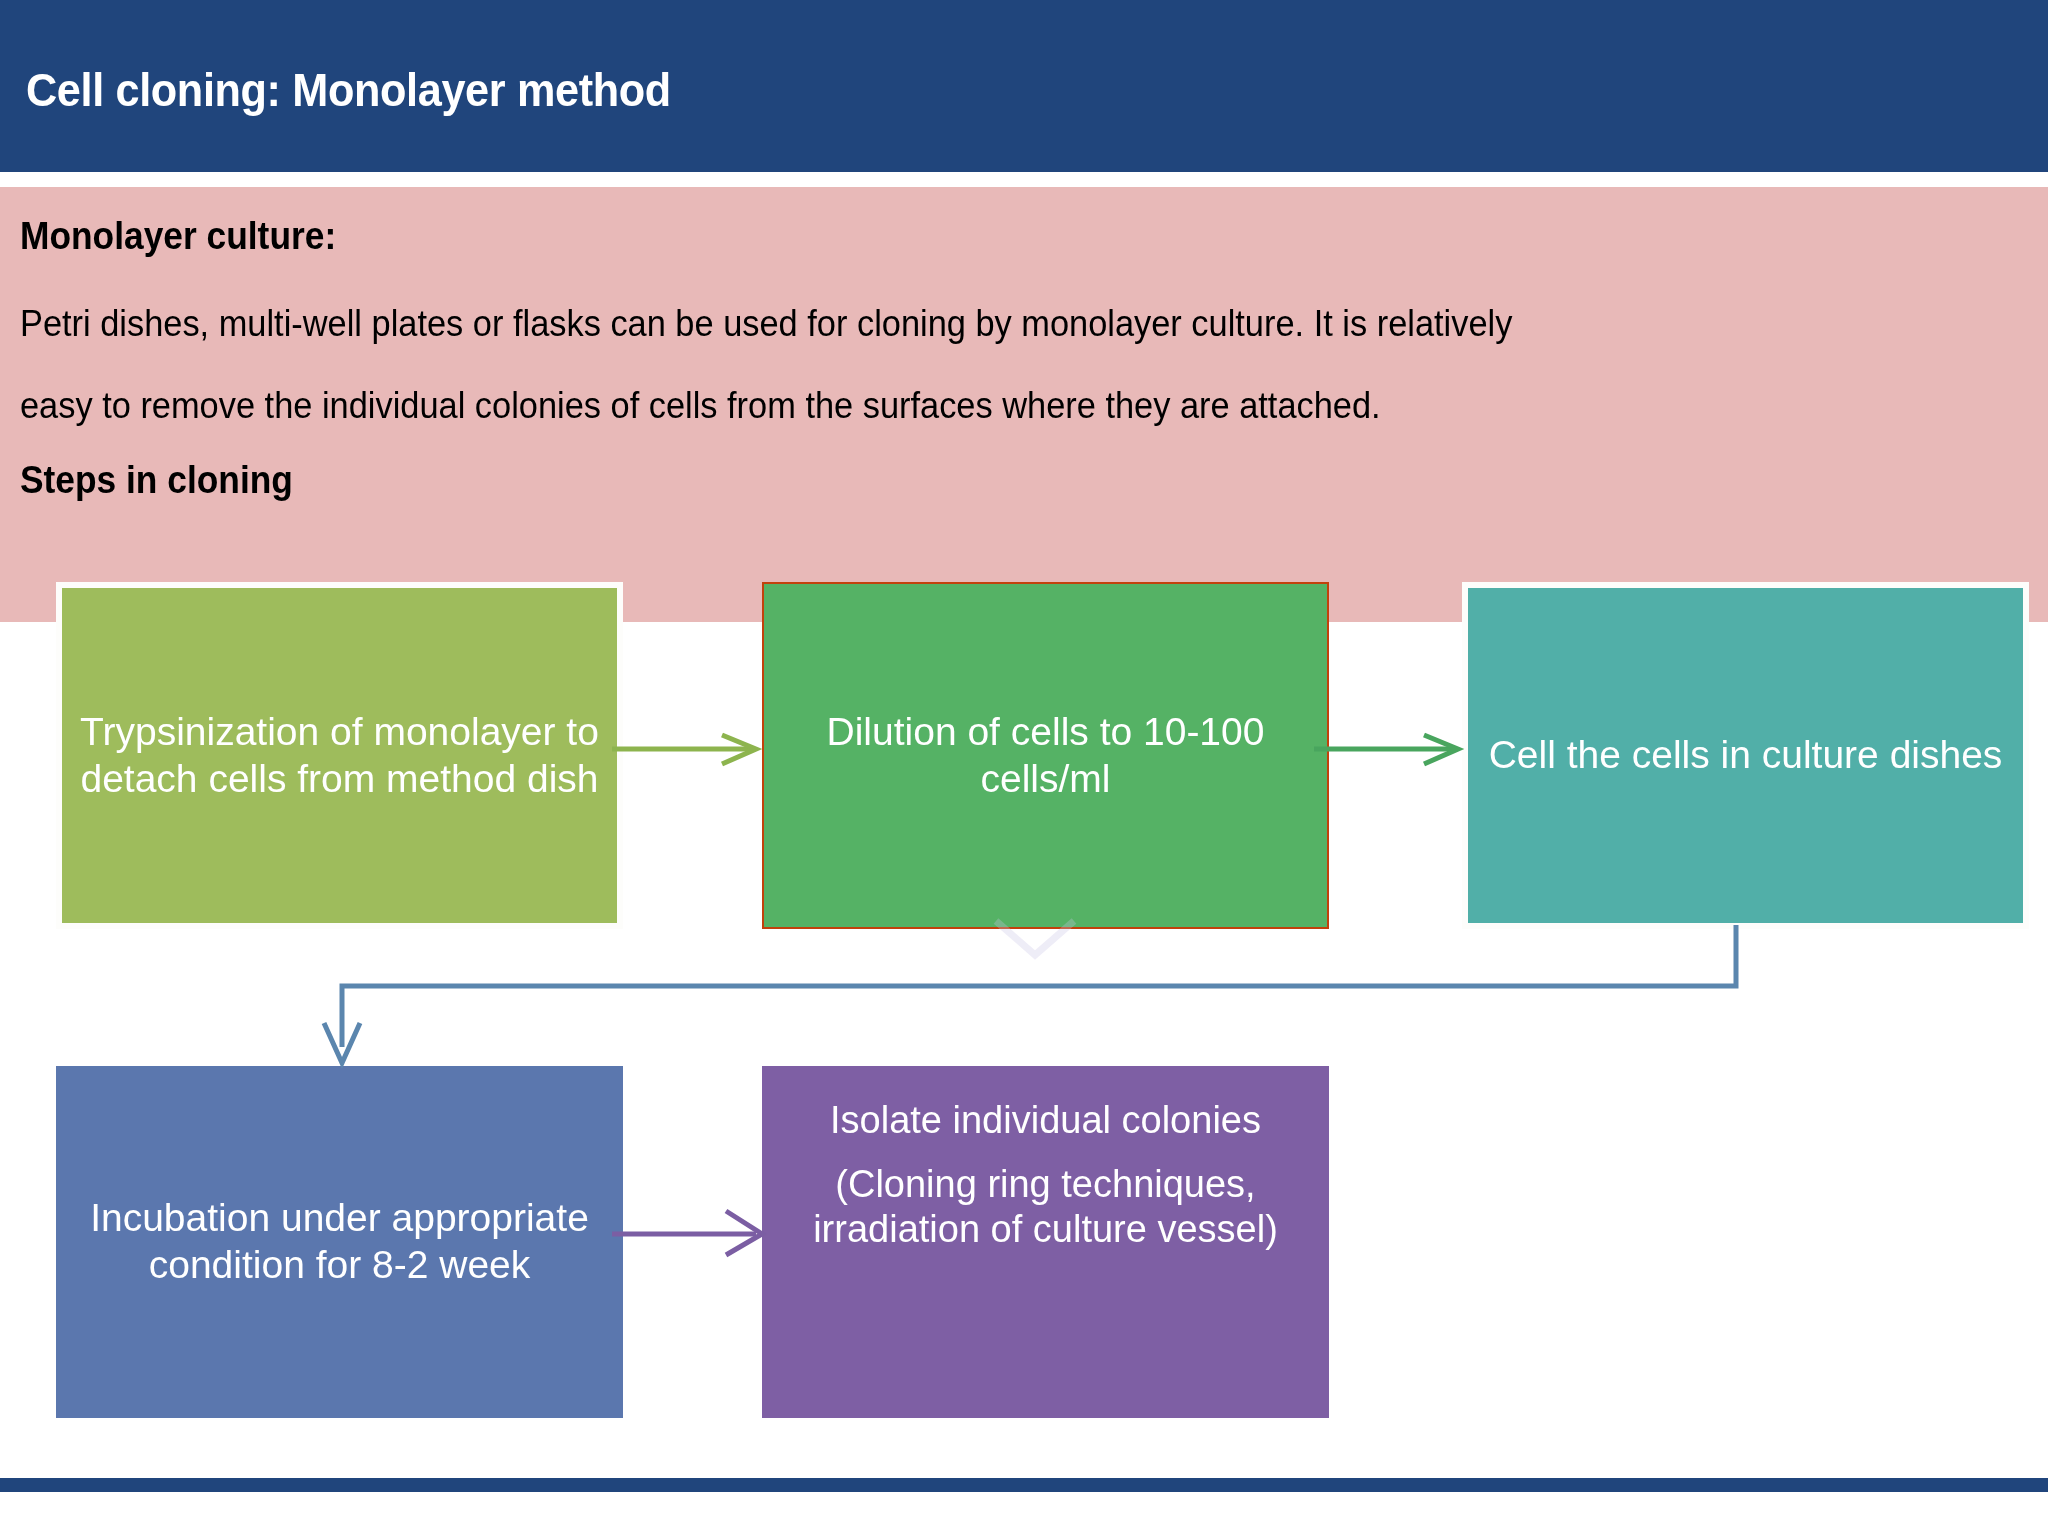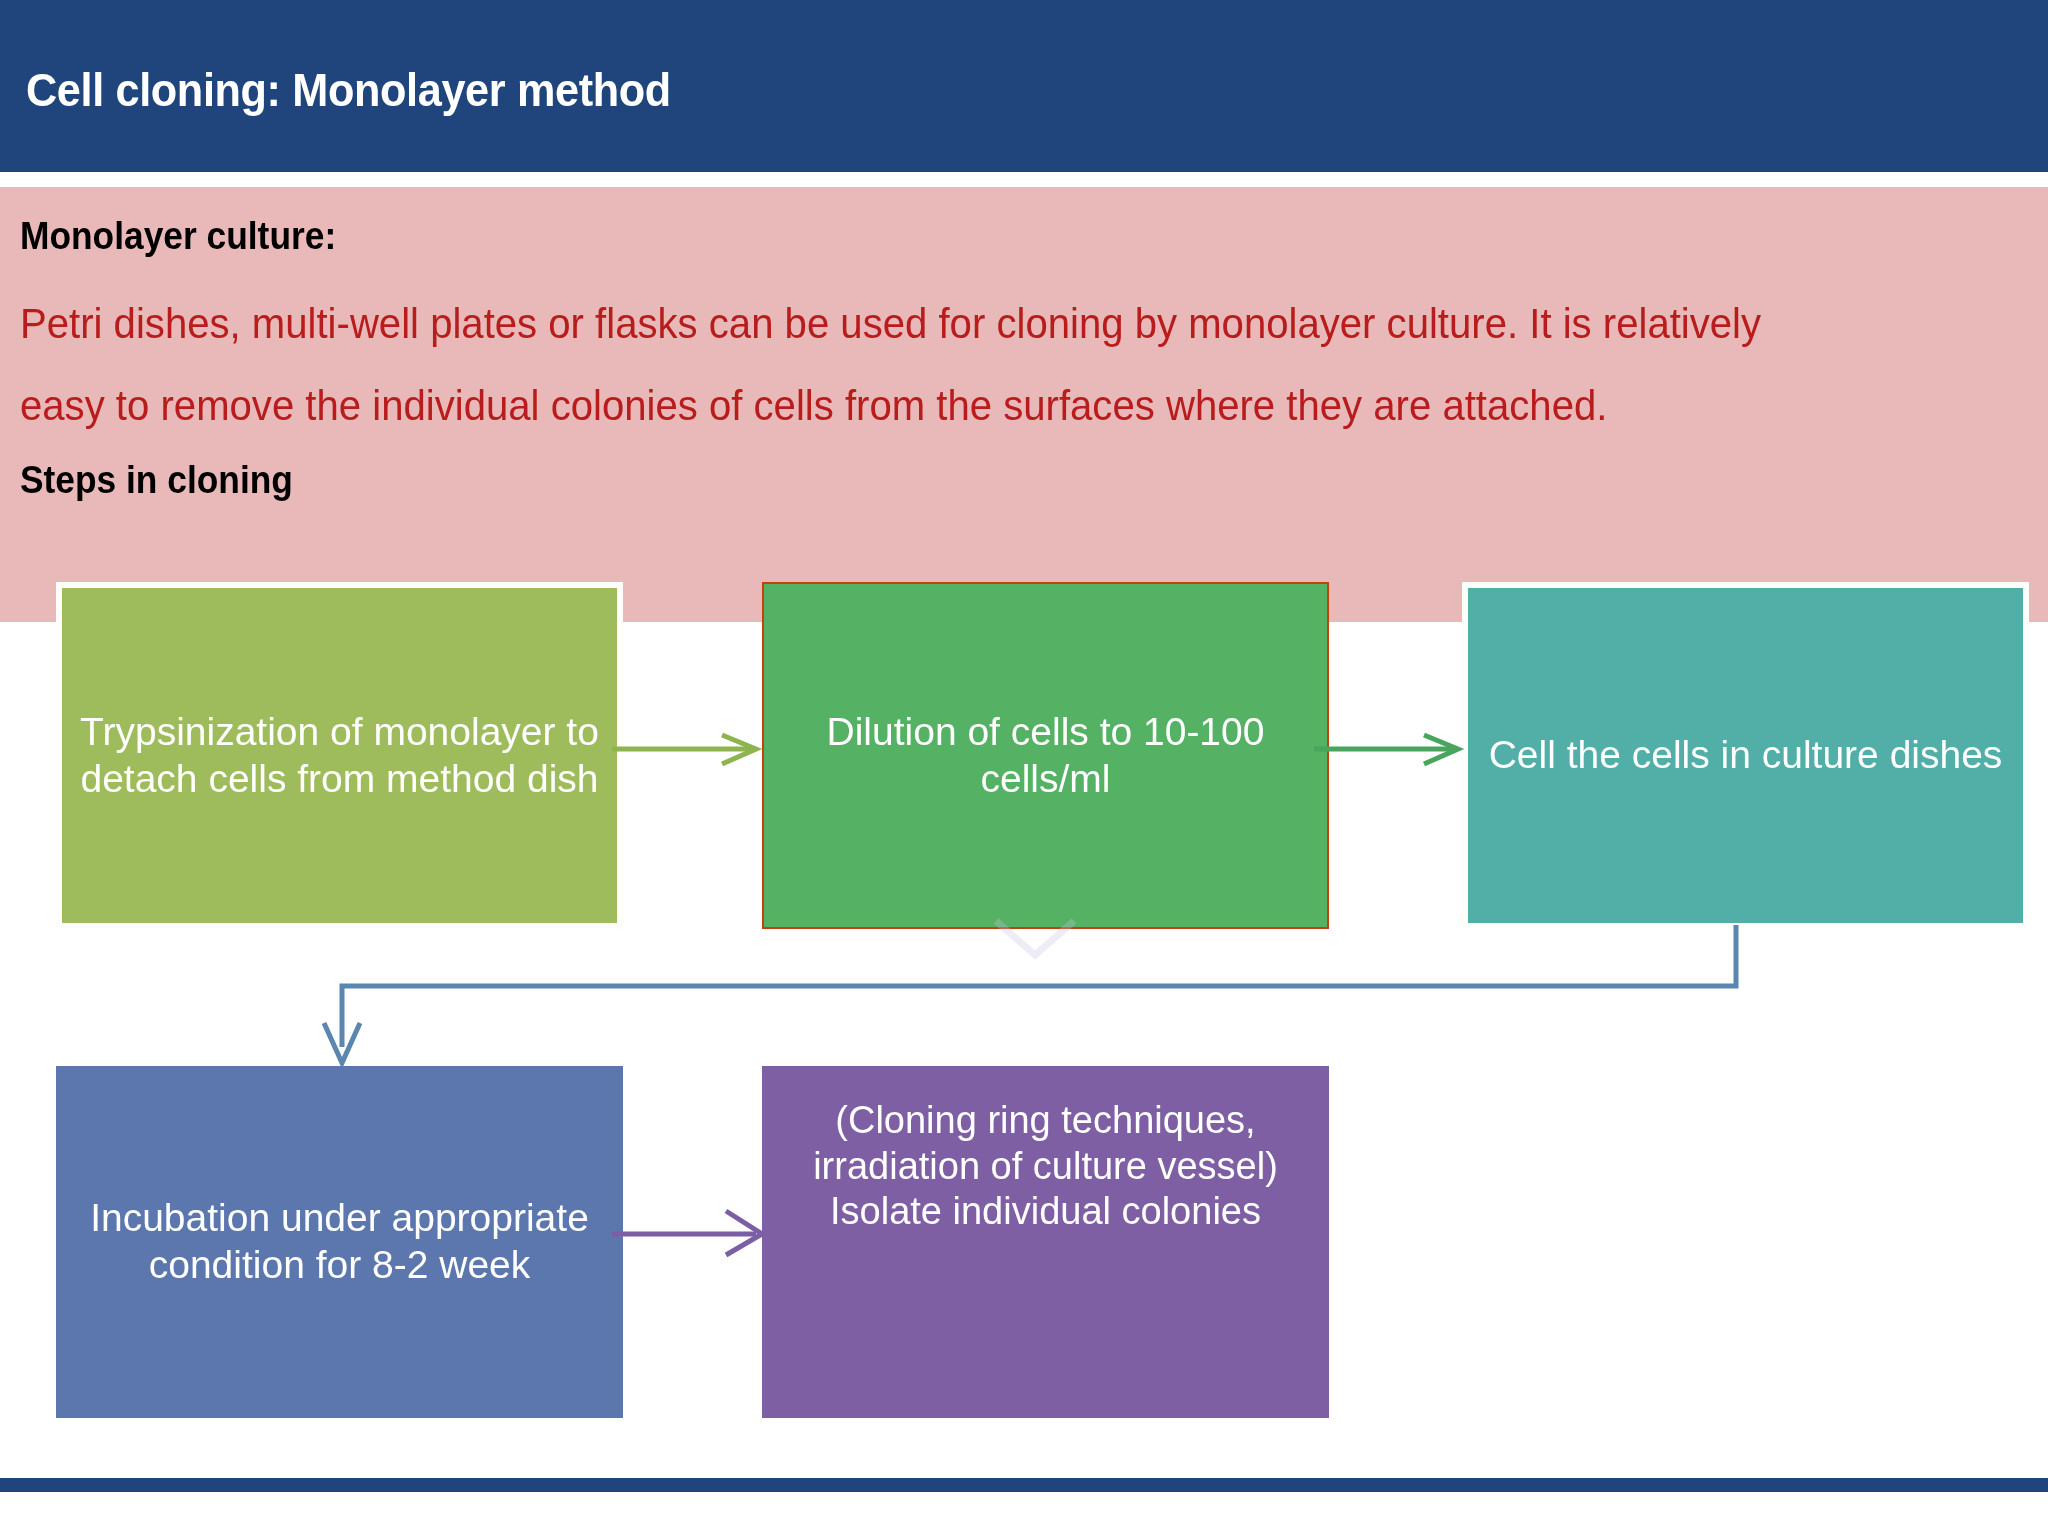--- a/index.html
+++ b/index.html
@@ -62,23 +62,23 @@
     transform: scaleX(0.93);
     transform-origin: left center;
     white-space: nowrap;
   }
 
   #paragraph-intro {
     position: absolute;
     left: 20px;
     top: 96px;
     width: 2016px;
-    font-size: 42px;
+    font-size: 36px;
     line-height: 82px;
-    color: #b91c1c;
+    color: #000000;
     text-align: justify;
     text-justify: inter-word;
   }
   #paragraph-intro .ln {
     display: block;
     transform: scaleX(0.955);
     transform-origin: left center;
   }
 
   #subhead-steps {
@@ -214,22 +214,22 @@
 
   <div class="flow-box" id="box-seed">
     <span class="box-text">Cell the cells in culture dishes</span>
   </div>
 
   <div class="flow-box" id="box-incubation">
     <span class="box-text">Incubation under appropriate condition for 8-2 week</span>
   </div>
 
   <div class="flow-box" id="box-isolate">
+    <span class="box-text first">Isolate individual colonies</span>
     <span class="box-text">(Cloning ring techniques, irradiation of culture vessel)</span>
-    <span class="box-text first">Isolate individual colonies</span>
   </div>
 
   <svg class="connector-svg" id="arrow-1-2" width="160" height="44" viewBox="0 0 160 44">
     <line x1="2" y1="14" x2="140" y2="14" stroke="#8DB44E" stroke-width="5"></line>
     <polyline points="112,0 146,14 112,29" fill="none" stroke="#8DB44E" stroke-width="5" stroke-linejoin="miter" stroke-linecap="butt"></polyline>
   </svg>
 
   <svg class="connector-svg" id="arrow-2-3" width="160" height="44" viewBox="0 0 160 44">
     <line x1="2" y1="14" x2="140" y2="14" stroke="#49A55E" stroke-width="5"></line>
     <polyline points="112,0 146,14 112,29" fill="none" stroke="#49A55E" stroke-width="5" stroke-linejoin="miter" stroke-linecap="butt"></polyline>

